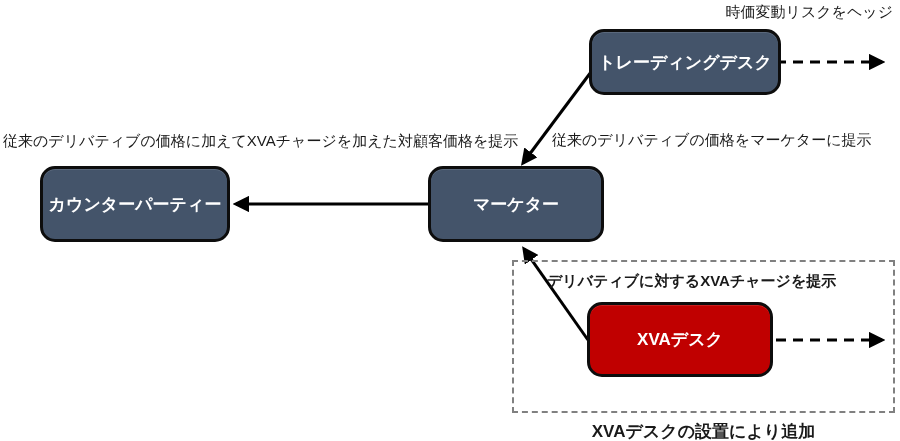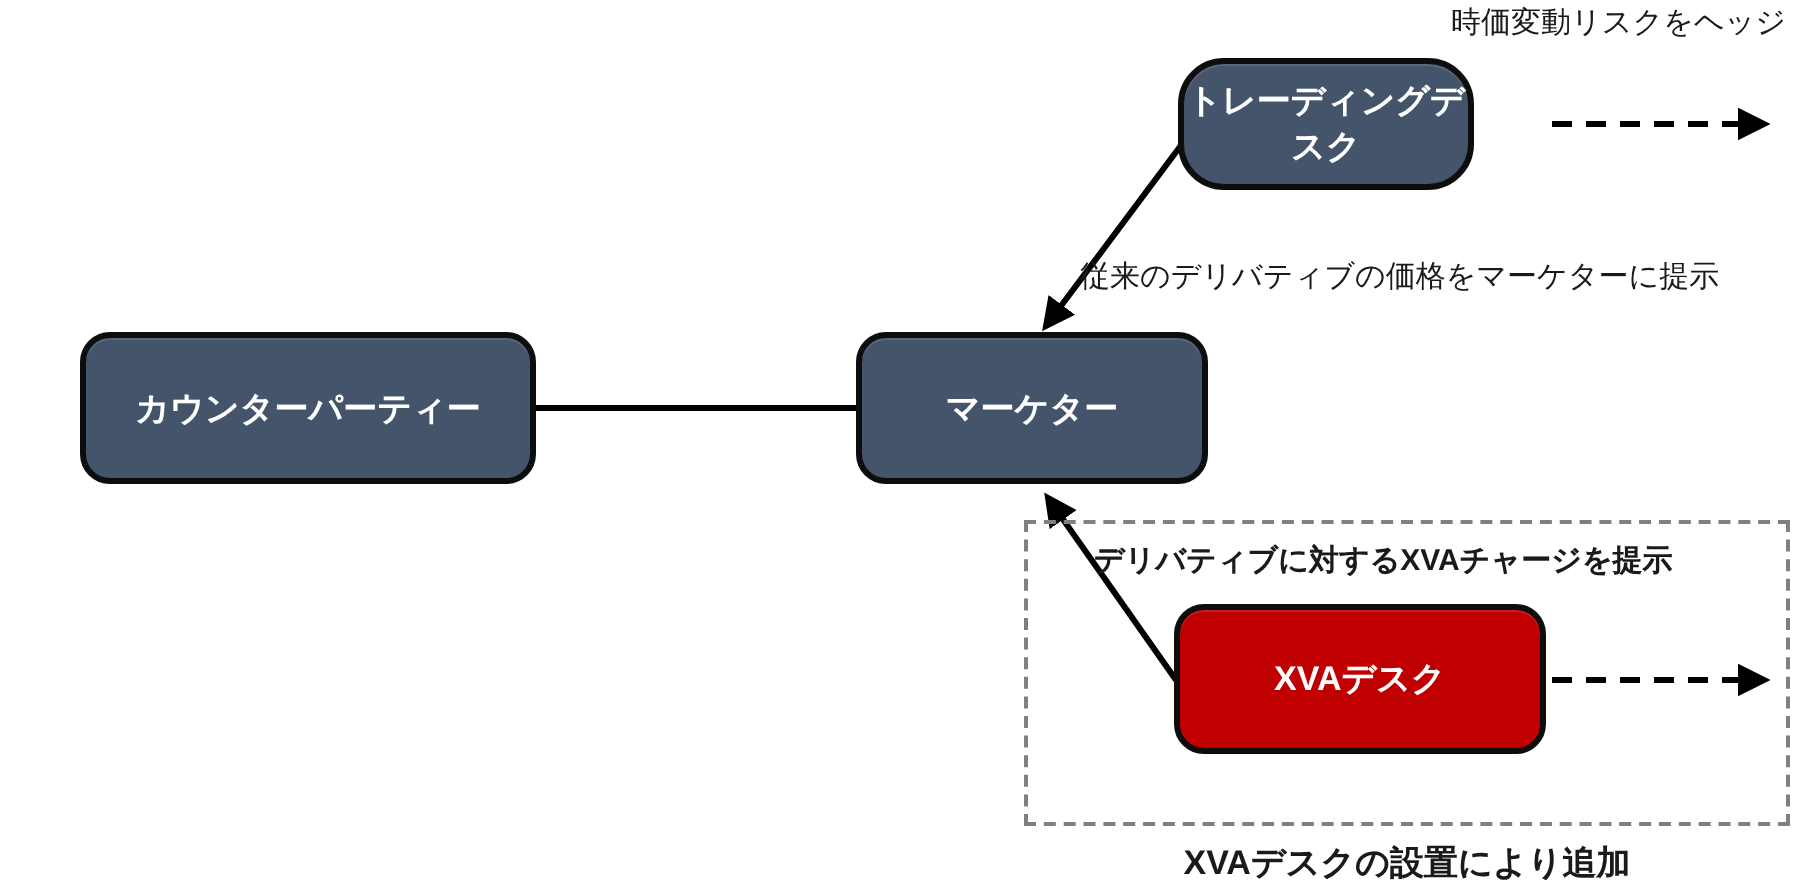--- a/index.html
+++ b/index.html
@@ -33,41 +33,41 @@
     background:var(--node-fill);
     border:3px solid var(--node-border);
     border-radius:15px;
     box-sizing:border-box;
     color:var(--node-text);
     font-size:17px;font-weight:bold;
     text-align:center;
     box-shadow:inset 0 1px 0 rgba(255,255,255,0.12);
   }
   .node.red{background:var(--xva-fill);justify-content:center;}
-  .node-trading{left:589px;top:29px;width:148px;height:66px;border-radius:23px;}
-  .node-counterparty{left:40px;top:166px;width:228px;height:76px;}
+  .node-trading{left:589px;top:29px;width:192px;height:66px;}
+  .node-counterparty{left:40px;top:166px;width:190px;height:76px;}
   .node-marketer{left:428px;top:166px;width:176px;height:76px;}
   .node-xva{left:587px;top:302px;width:186px;height:75px;}
   .dashed-container{
     position:absolute;
     left:512px;top:260px;width:383px;height:153px;
     border:2px dashed var(--container-border);
     box-sizing:border-box;
     background:transparent;
   }
   .annotation{
     position:absolute;
     color:var(--annotation-text);
     font-size:15px;
     white-space:nowrap;
     line-height:20px;
   }
   .ann-hedge-market{top:2px;right:7px;}
   .ann-customer-price{top:131px;left:3px;}
-  .ann-price-to-marketer{top:130px;left:540px;font-family:Liberation Mono, monospace;}
+  .ann-price-to-marketer{top:130px;left:552px;}
   .ann-xva-charge{top:271px;left:547px;font-weight:bold;}
   .ann-hedge-xva{top:382px;right:16px;}
   .container-caption{
     position:absolute;
     top:420px;left:512px;width:383px;
     text-align:center;
     color:var(--annotation-text);
     font-size:17px;font-weight:bold;
     white-space:nowrap;
   }
@@ -103,20 +103,21 @@
   <div class="node node-marketer">
     <span>マーケター</span>
   </div>
 
   <div class="node red node-xva">
     <span>XVAデスク</span>
   </div>
 
   <div class="annotation ann-hedge-market">時価変動リスクをヘッジ</div>
 
+  <div class="annotation ann-customer-price">従来のデリバティブの価格に加えてXVAチャージを加えた対顧客価格を提示</div>
 
   <div class="annotation ann-price-to-marketer">従来のデリバティブの価格をマーケターに提示</div>
 
   <div class="annotation ann-xva-charge">デリバティブに対するXVAチャージを提示</div>
 
 
   <div class="container-caption">XVAデスクの設置により追加</div>
 
 </div>
 

